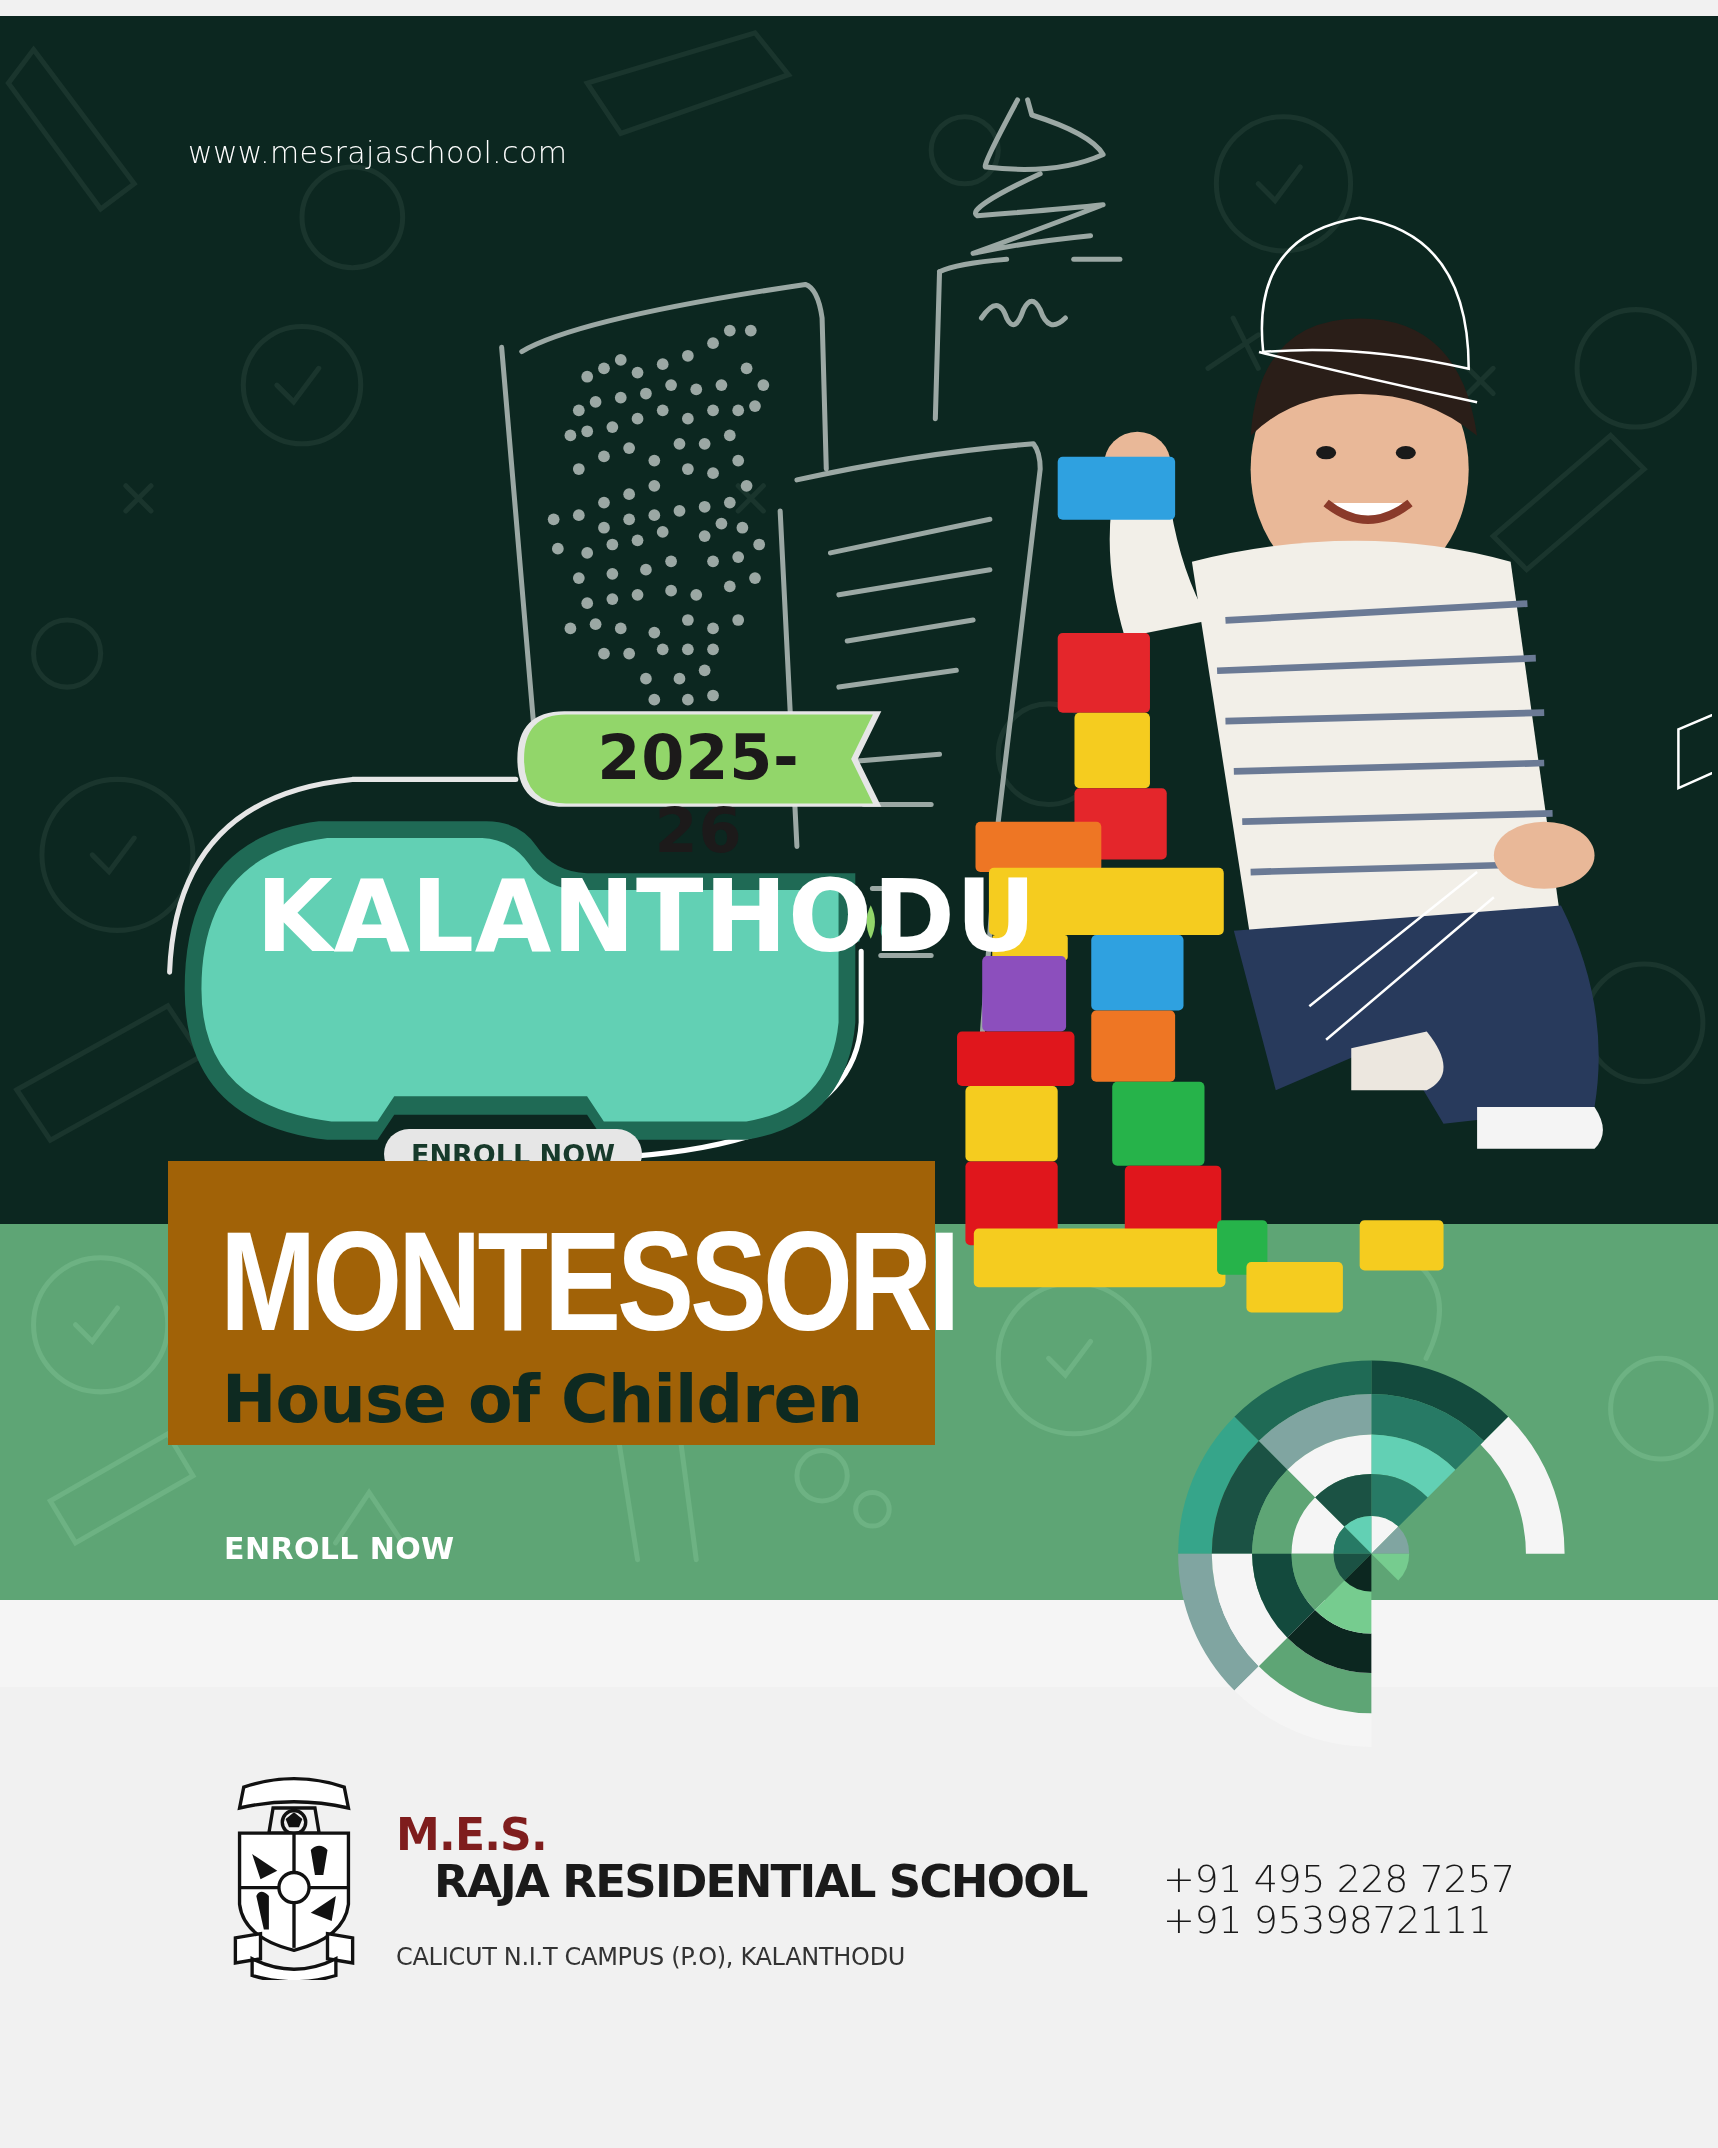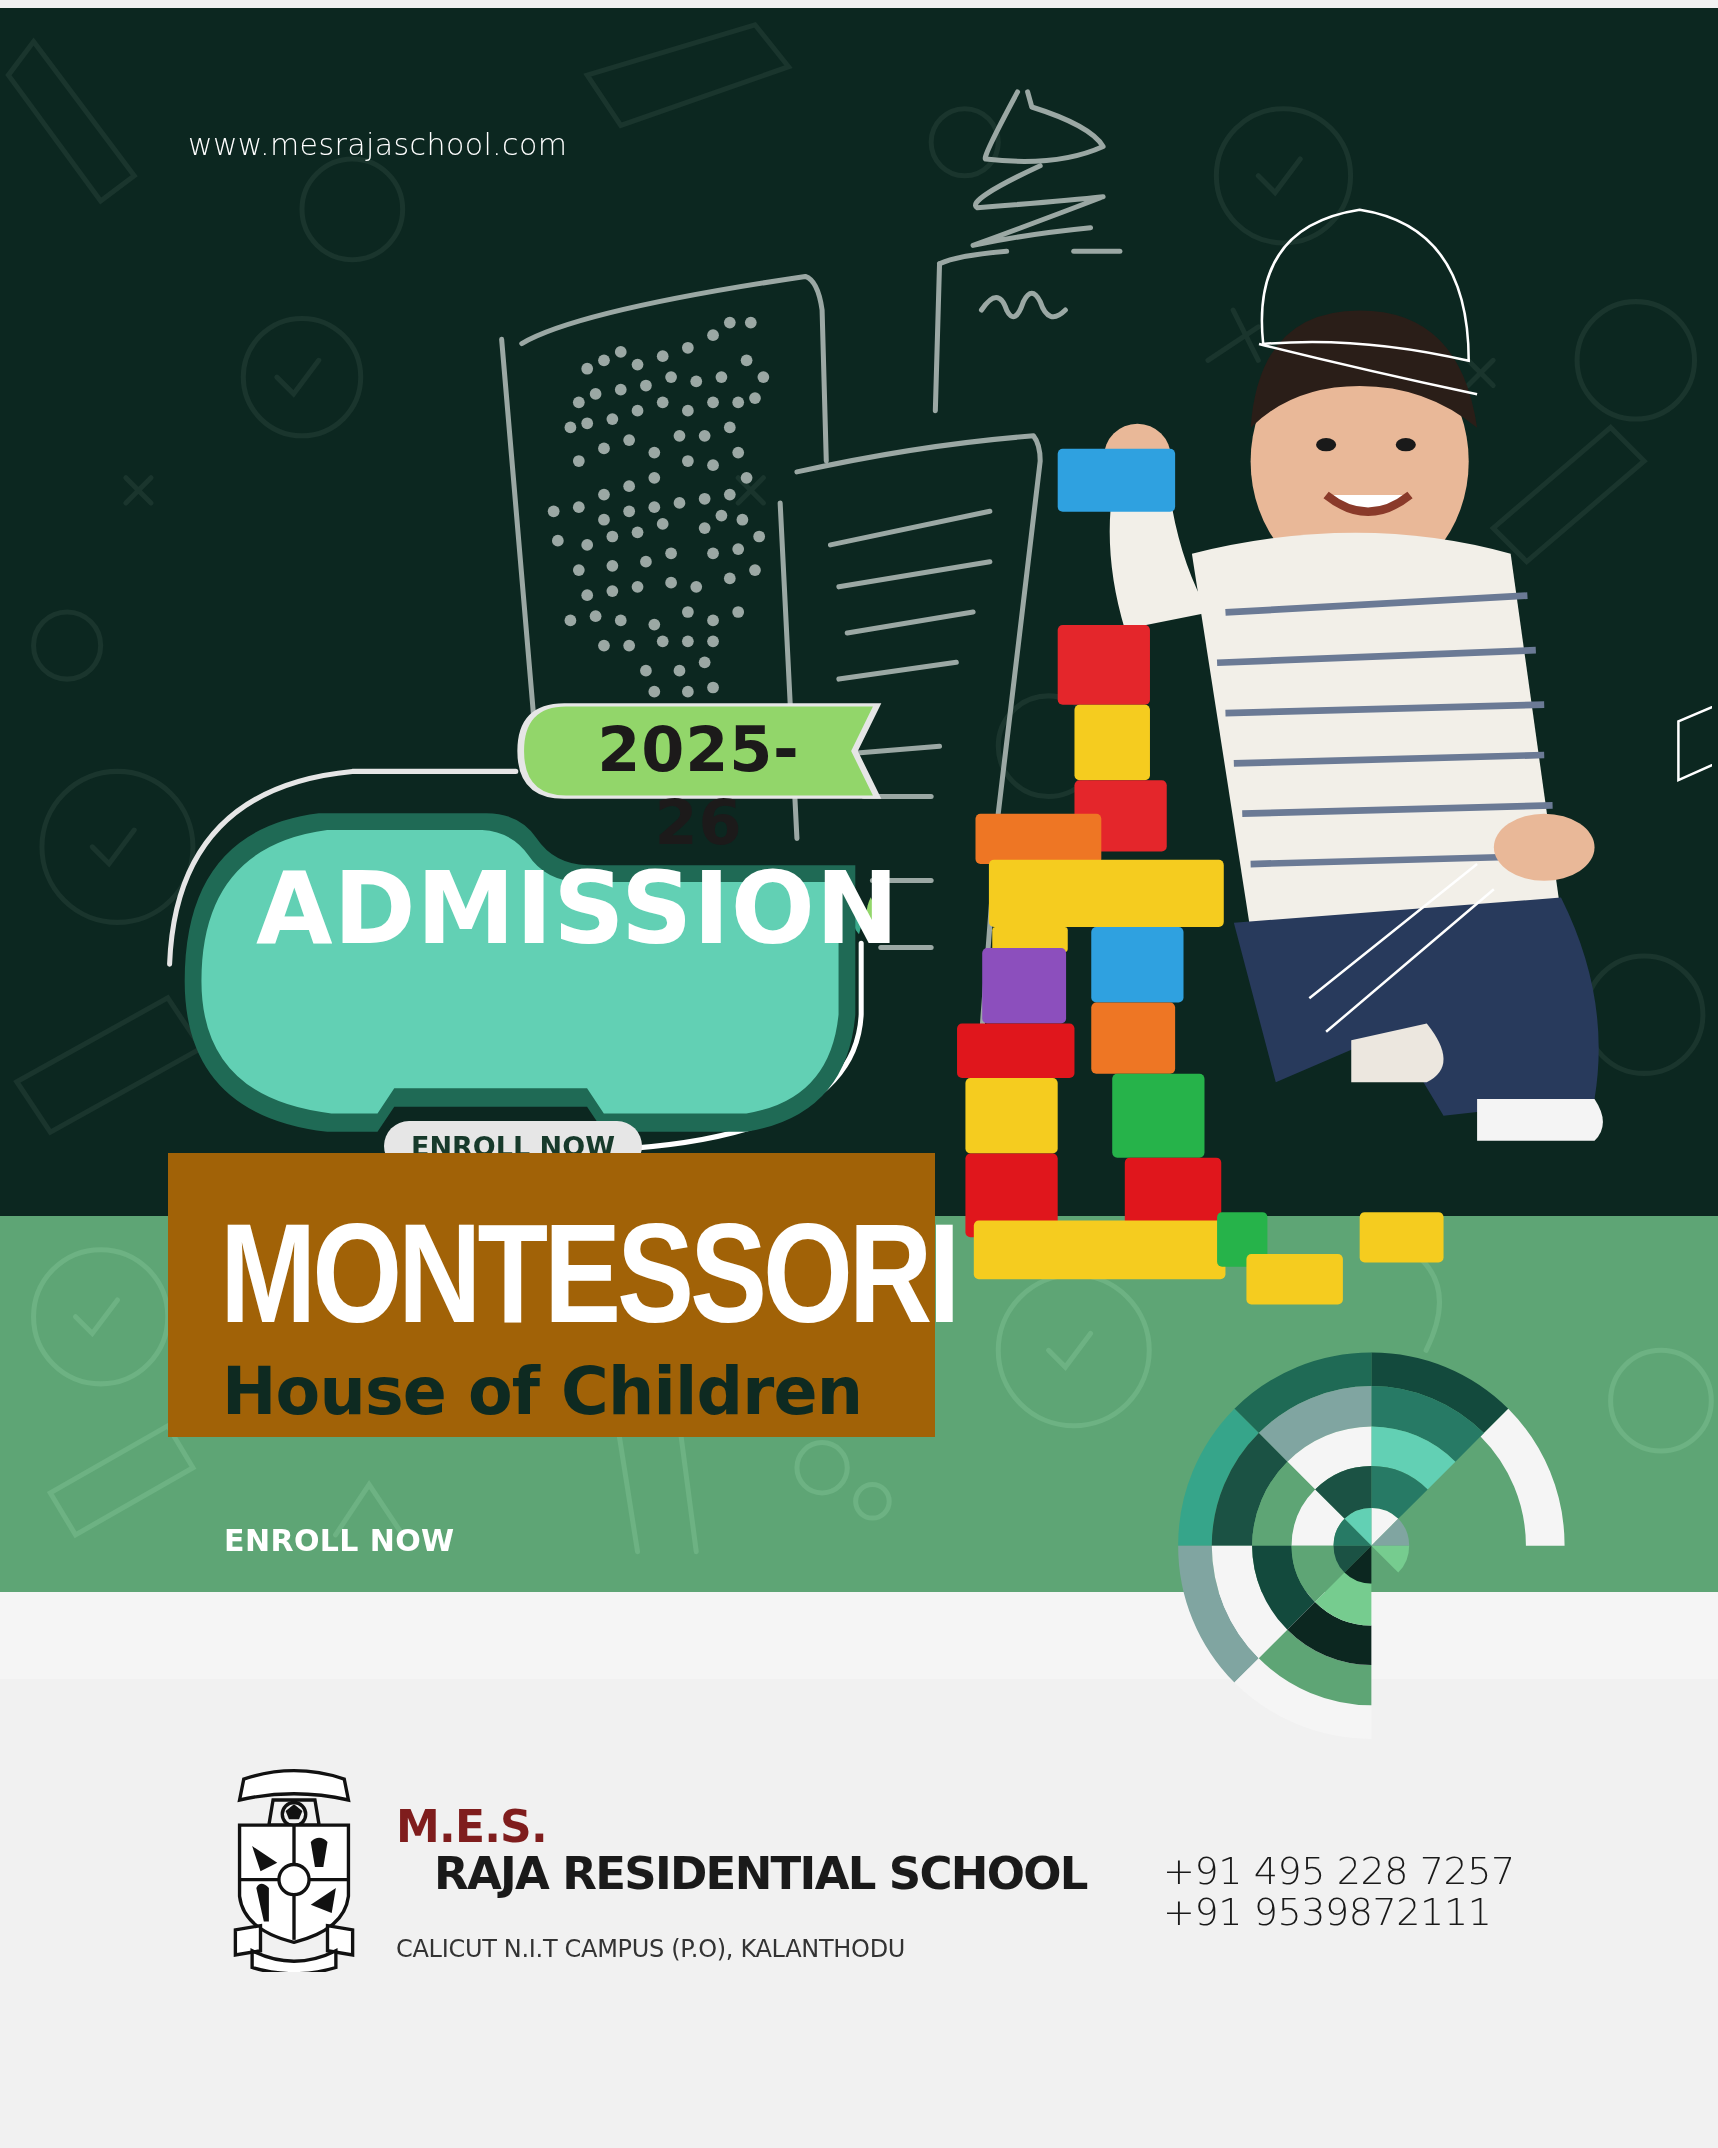--- a/index.html
+++ b/index.html
@@ -1,19 +1,19 @@
 <!DOCTYPE html>
 <html style="font-size:13.4px"><head>
 <meta charset="utf-8">
 <style>
   * { margin: 0; padding: 0; box-sizing: border-box; }
   html, body { width: 1718px; height: 2148px; overflow: hidden; background: #f1f1f1; }
   body { position: relative; font-family: "Liberation Sans", "DejaVu Sans", sans-serif; }
 
-  .poster { position: absolute; left: 0; top: 8px; width: 1718px; height: 1956px; }
+  .poster { position: absolute; left: 0; top: 16px; width: 1718px; height: 1956px; }
 
   
   .bg-dark { position: absolute; left: 0; top: 0; width: 1718px; height: 1208px; background: #0c2720; overflow: hidden; }
   .bg-green { position: absolute; left: 0; top: 1208px; width: 1718px; height: 376px; background: #5ea575; overflow: hidden; }
   .bg-white-band { position: absolute; left: 0; top: 1584px; width: 1718px; height: 87px; background: #f5f5f5; }
   .bg-footer { position: absolute; left: 0; top: 1671px; width: 1718px; height: 477px; background: #f1f1f1; }
   .pattern { position: absolute; left: 0; top: 0; width: 100%; height: 100%; }
 
   .website { position: absolute; left: 188px; top: 119px; color: #ffffff; font-size: 30px; letter-spacing: 0.4px; font-family: "DejaVu Sans", sans-serif; font-weight: 300; }
 
@@ -306,21 +306,21 @@
 
   <svg class="admission-blob" width="722" height="394" viewBox="0 0 860 470">
 
     <path d="M12 240 Q20 30 230 10 L425 10" fill="none" stroke="#e6e6e6" stroke-width="6" stroke-linecap="round"></path>
     <path d="M837 215 L837 300 Q830 440 560 460" fill="none" stroke="#ffffff" stroke-width="6" stroke-linecap="round"></path>
 
     <path d="M190 60 L390 60 Q430 60 450 90 Q470 120 510 122 L830 122 L830 300 Q820 420 700 440 L530 440 L510 410 L280 410 L260 440 L200 440 Q30 420 30 260 Q30 80 190 60Z" fill="#1f6a55"></path>
 
     <path d="M200 80 L385 80 Q420 82 440 110 Q460 140 500 142 L810 142 L810 300 Q800 402 700 418 L530 418 L510 388 L280 388 L260 418 L205 418 Q50 400 50 260 Q50 100 200 80Z" fill="#62d0b4"></path>
   </svg>
-  <div class="admission-line1">ADMISSION</div>
+  <div class="admission-line1">KALANTHODU</div>
 
   <div class="enroll-pill">ENROLL NOW</div>
 
   <div class="montessori-box">
     <div class="montessori-title">MONTESSORI</div>
     <div class="montessori-sub">House of Children</div>
   </div>
 
   <div class="enroll-plain">ENROLL NOW</div>
 

